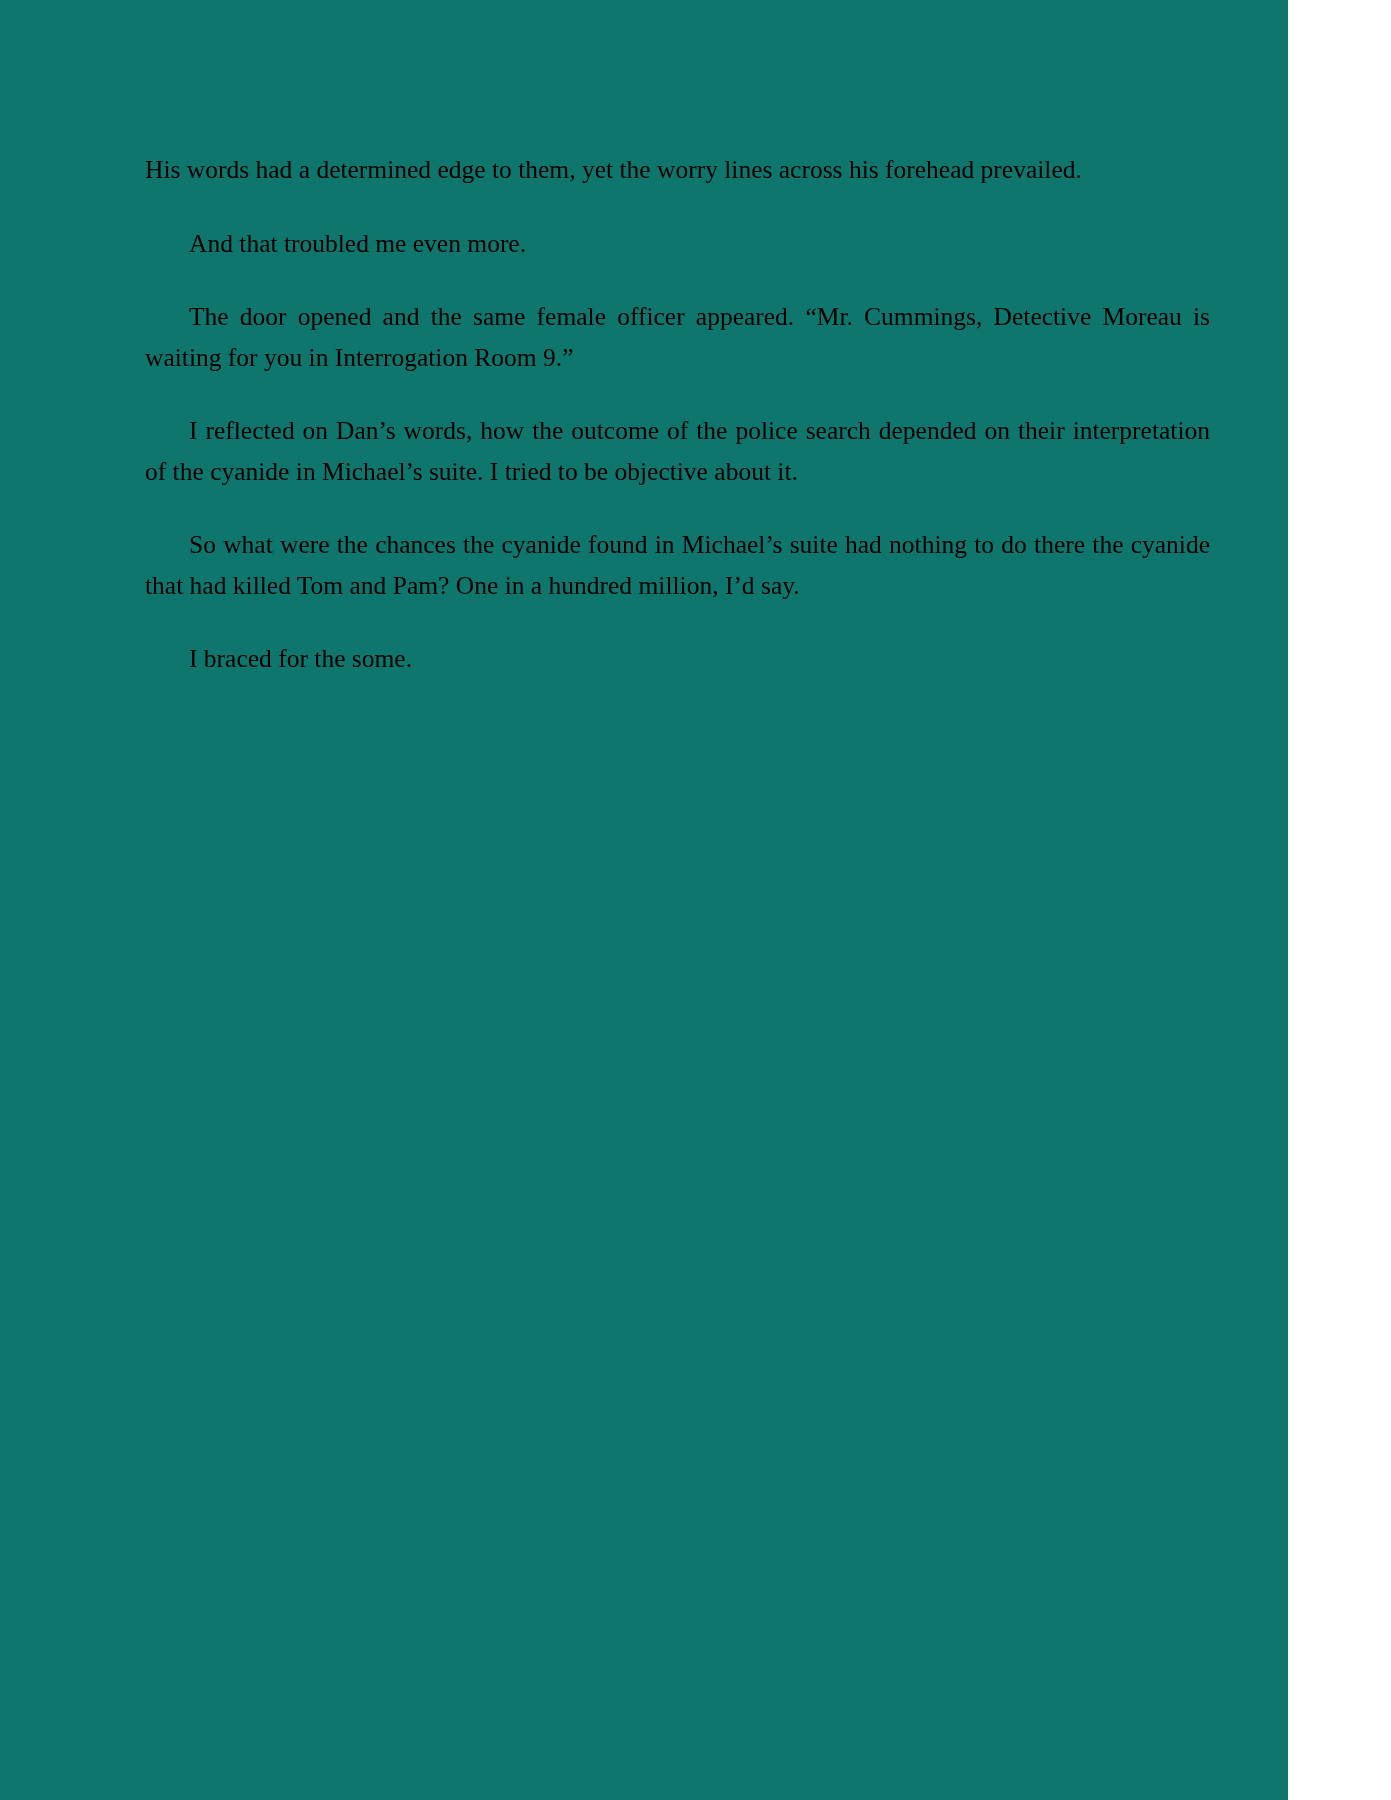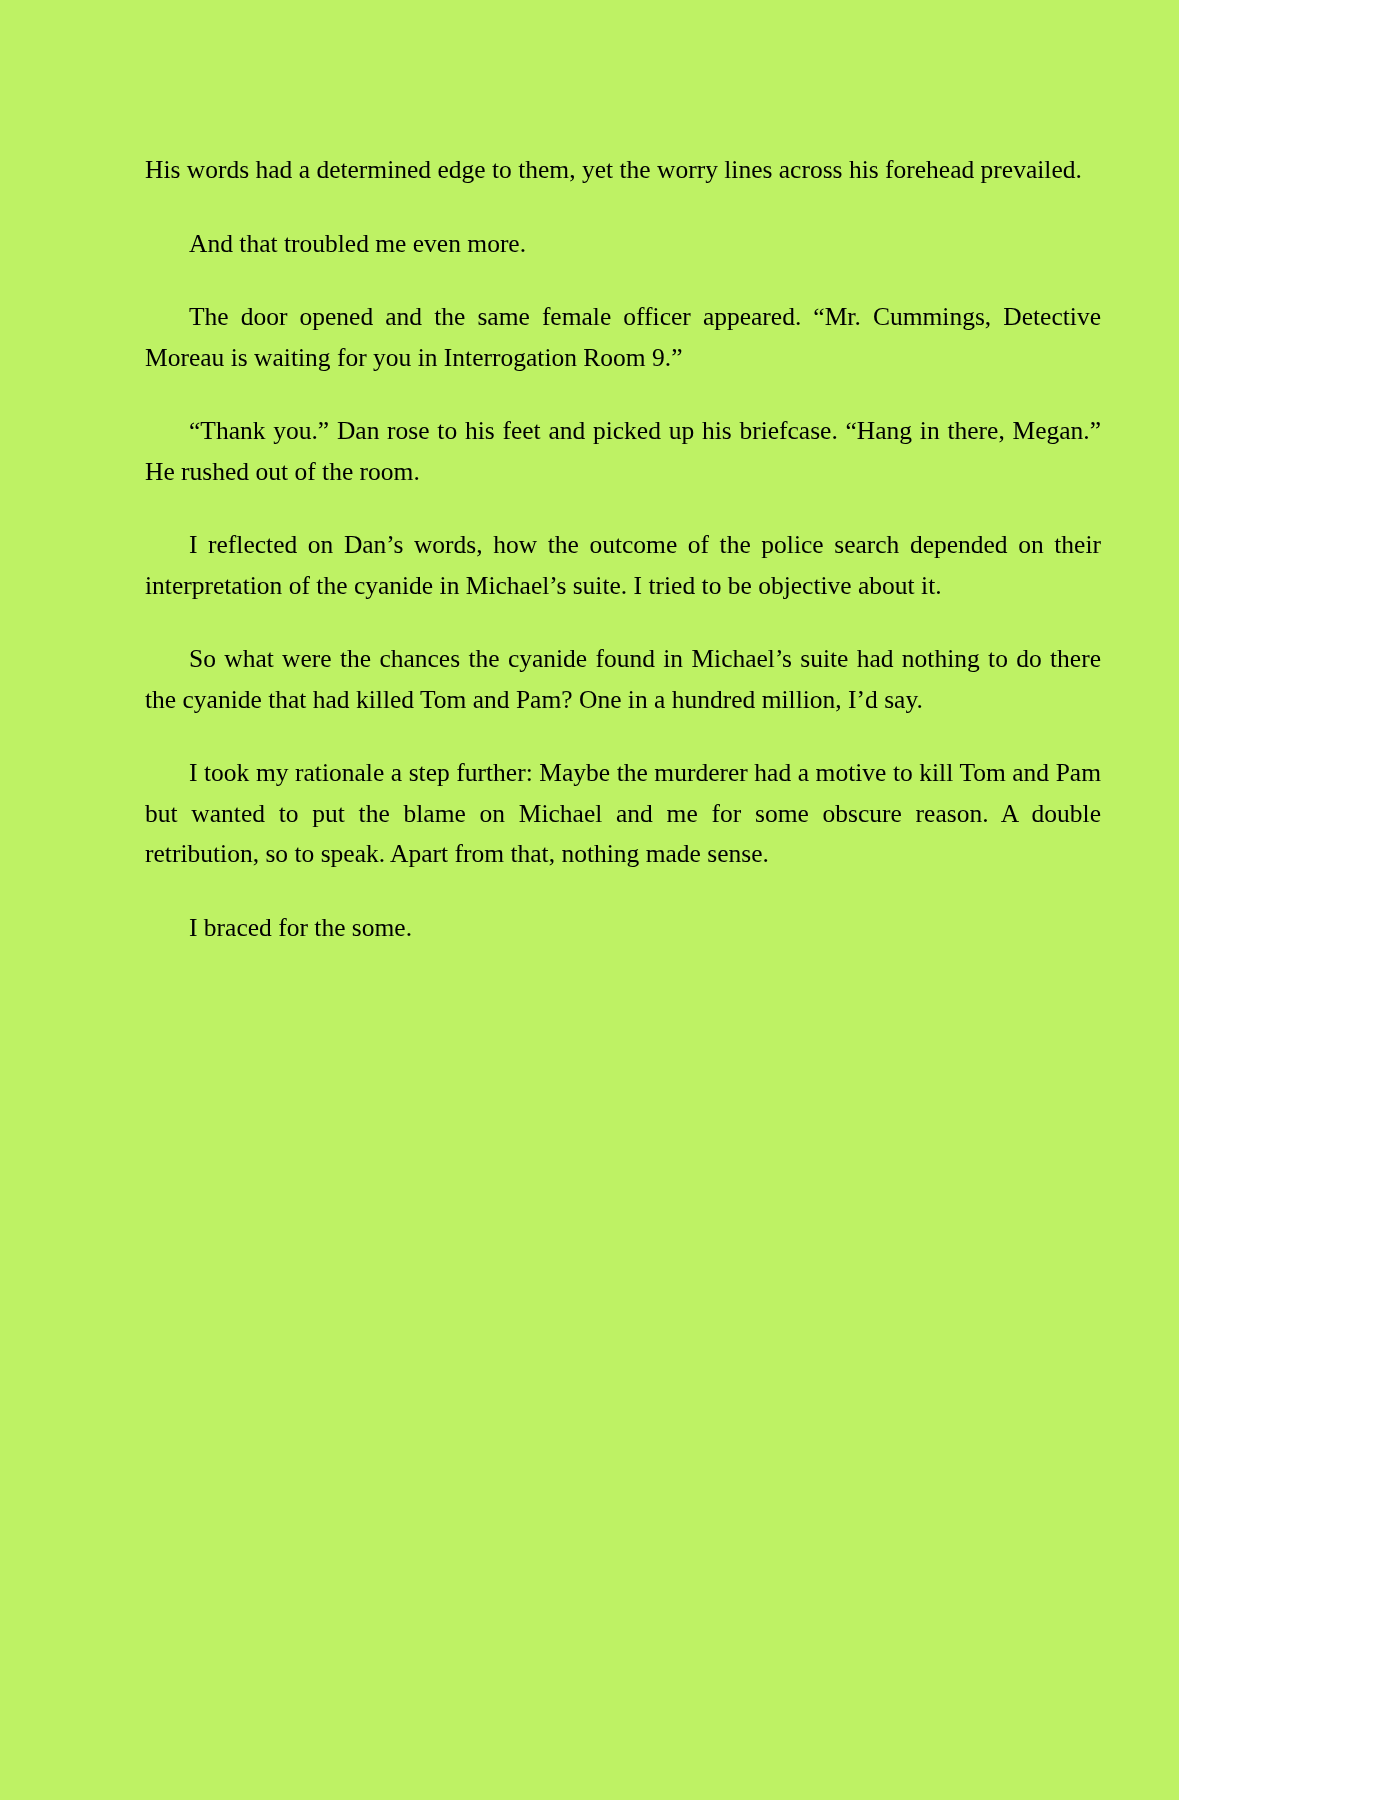--- a/index.html
+++ b/index.html
@@ -7,25 +7,25 @@
     padding: 0;
     background: #ffffff;
   }
   body {
     width: 1391px;
     min-height: 1800px;
     font-family: "Liberation Serif", "DejaVu Serif", serif;
     color: #000000;
   }
   .page {
-    width: 1179px;
+    width: 1288px;
     min-height: 1800px;
     box-sizing: border-box;
     padding: 150px 78px 80px 145px;
-    background: #bef264;
+    background: #0f766e;
   }
   .body-text {
     font-size: 25.5px;
     line-height: 40.5px;
     text-align: justify;
     text-justify: inter-word;
     hyphens: none;
   }
   .body-text p {
     margin: 0;
@@ -36,19 +36,17 @@
   }
 </style>
 </head>
 <body>
 
 <div class="page">
   <div class="body-text">
     <p>His words had a determined edge to them, yet the worry lines across his forehead prevailed.</p>
     <p class="indent">And that troubled me even more.</p>
     <p class="indent">The door opened and the same female officer appeared. “Mr. Cummings, Detective Moreau is waiting for you in Interrogation Room 9.”</p>
-    <p class="indent">“Thank you.” Dan rose to his feet and picked up his briefcase. “Hang in there, Megan.” He rushed out of the room.</p>
     <p class="indent">I reflected on Dan’s words, how the outcome of the police search depended on their interpretation of the cyanide in Michael’s suite. I tried to be objective about it.</p>
     <p class="indent">So what were the chances the cyanide found in Michael’s suite had nothing to do there the cyanide that had killed Tom and Pam? One in a hundred million, I’d say.</p>
-    <p class="indent">I took my rationale a step further: Maybe the murderer had a motive to kill Tom and Pam but wanted to put the blame on Michael and me for some obscure reason. A double retribution, so to speak. Apart from that, nothing made sense.</p>
     <p class="indent">I braced for the some.</p>
   </div>
 </div>
 
 </body></html>

